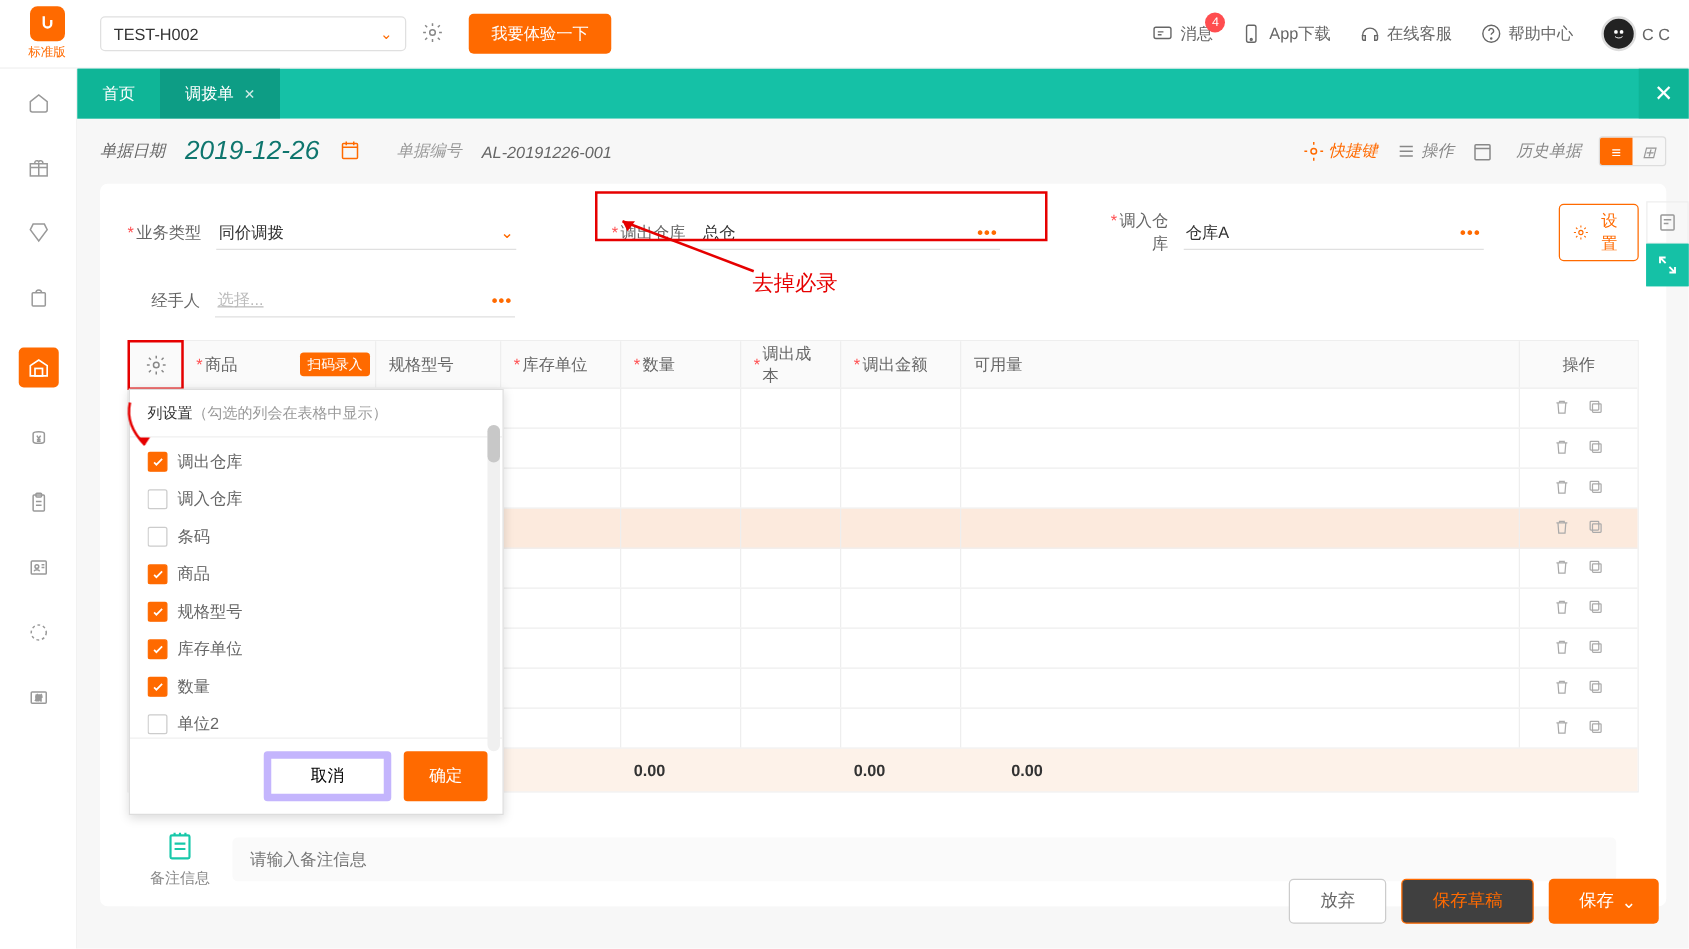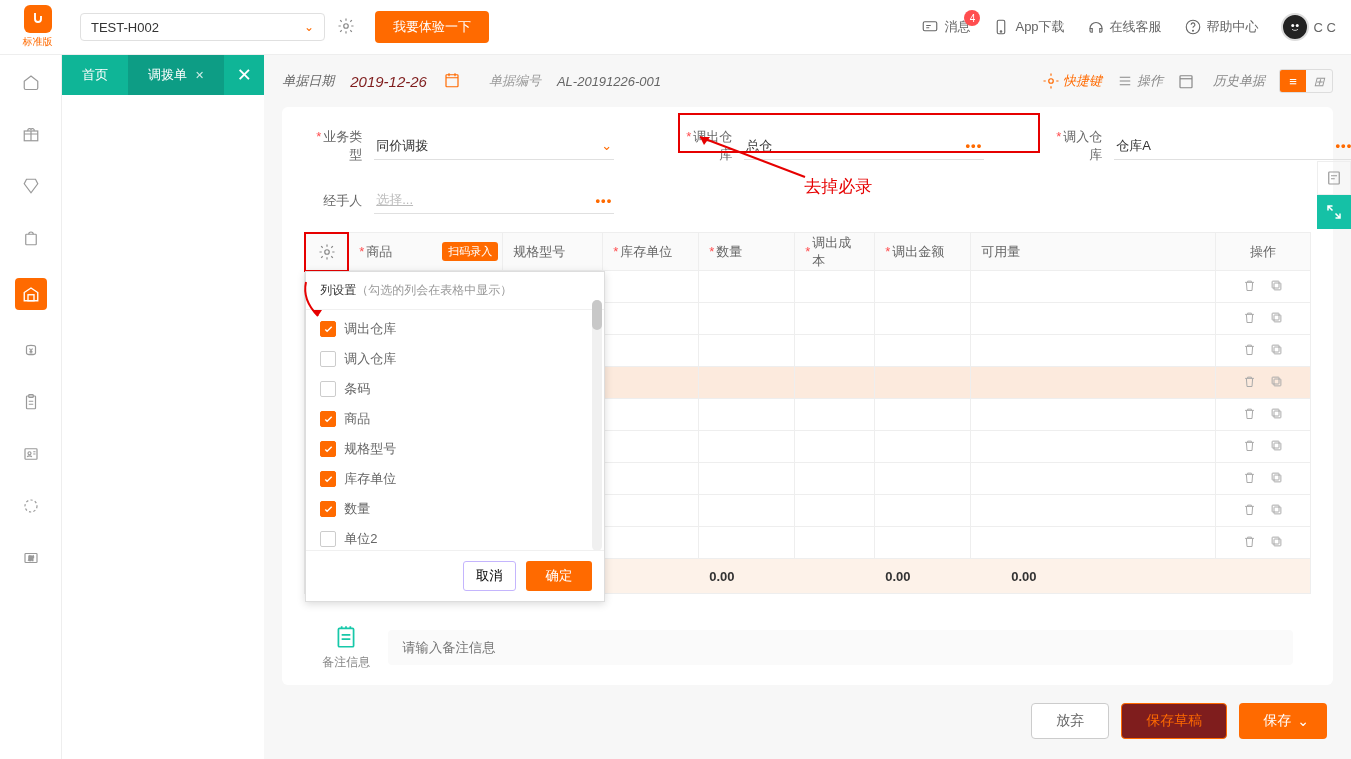--- a/index.html
+++ b/index.html
@@ -18,34 +18,34 @@
 .hr-item { display: flex; align-items: center; gap: 5px; position: relative; cursor: pointer; }
 .badge { position: absolute; top: -8px; right: -10px; background: #ff4d4f; color: #fff; border-radius: 8px; min-width: 16px; height: 16px; font-size: 10px; display: flex; align-items: center; justify-content: center; padding: 0 3px; }
 .avatar { width: 28px; height: 28px; border-radius: 50%; background: #222; display: flex; align-items: center; justify-content: center; color: #fff; font-size: 14px; border: 2px solid #ddd; }
 
 
 .sidebar { position: absolute; left: 0; top: 55px; bottom: 0; width: 62px; background: #fff; border-right: 1px solid #eee; display: flex; flex-direction: column; align-items: center; padding-top: 15px; gap: 28px; }
 .sb-item { width: 24px; height: 24px; display: flex; align-items: center; justify-content: center; color: #999; cursor: pointer; }
 .sb-item.active { background: #ff6a00; color: #fff; border-radius: 4px; padding: 4px; width: 32px; height: 32px; }
 
 
-.main { position: absolute; left: 62px; top: 55px; right: 0; bottom: 0; display: flex; flex-direction: row; }
+.main { position: absolute; left: 62px; top: 55px; right: 0; bottom: 0; display: flex; flex-direction: column; }
 
 
 .tabs { height: 40px; background: #15c1a6; display: flex; align-items: stretch; }
 .tab { padding: 0 20px; display: flex; align-items: center; color: #fff; cursor: pointer; gap: 8px; }
 .tab.home { background: #0fb597; }
 .tab.active { background: #0d9d85; }
 .tab .close-x { font-size: 11px; opacity: .8; }
 .tabs-close { margin-left: auto; width: 40px; display: flex; align-items: center; justify-content: center; color: #fff; background: #0fb597; font-size: 18px; cursor: pointer; }
 
 
 .content { flex: 1; background: #f7f7f7; padding: 14px 18px 0 18px; overflow: hidden; position: relative; }
 .doc-row { display: flex; align-items: center; gap: 10px; color: #666; font-size: 13px; font-style: italic; }
-.doc-date { color: #7f1d1d; font-size: 15px; margin-left: 6px; }
+.doc-date { color: #0f766e; font-size: 21px; margin-left: 6px; }
 .cal-icon { color: #ff6a00; margin-left: 6px; }
 .doc-no-label { margin-left: 18px; color: #999; }
 .doc-no { color: #666; margin-left: 6px; }
 .doc-right { margin-left: auto; display: flex; align-items: center; gap: 14px; color: #ff6a00; font-size: 13px; }
 .doc-right .grey { color: #888; }
 .view-toggle { display: flex; border: 1px solid #ddd; border-radius: 3px; overflow: hidden; }
 .vt-item { width: 26px; height: 22px; display: flex; align-items: center; justify-content: center; color: #999; font-size: 13px; }
 .vt-item.active { background: #ff6a00; color: #fff; }
 
 .form-card { margin-top: 14px; background: #fff; border-radius: 6px; padding: 16px 22px 0 22px; position: relative; }
@@ -96,35 +96,35 @@
 
 
 .col-popup { position: absolute; left: 0; top: 38px; width: 300px; background: #fff; border: 1px solid #ddd; box-shadow: 0 2px 8px rgba(0,0,0,.15); z-index: 50; }
 .col-popup .title { padding: 10px 14px; color: #999; border-bottom: 1px solid #f0f0f0; font-size: 12px; }
 .col-popup .title b { color: #333; font-weight: normal; }
 .col-list { max-height: 240px; overflow-y: auto; padding: 4px 14px; }
 .col-item { display: flex; align-items: center; gap: 8px; padding: 6px 0; color: #666; }
 .cb { width: 16px; height: 16px; border: 1px solid #ccc; border-radius: 2px; display: inline-flex; align-items: center; justify-content: center; }
 .cb.checked { background: #ff6a00; border-color: #ff6a00; color: #fff; }
 .col-actions { display: flex; justify-content: flex-end; gap: 10px; padding: 10px 12px; border-top: 1px solid #f0f0f0; }
-.btn-cancel { border: 1px solid #c4b5fd; background: #fff; padding: 5px 12px; border-radius: 3px; cursor: pointer; font-family: Liberation Serif, serif; }
+.btn-cancel { border: 6px solid #c4b5fd; background: #fff; padding: 5px 32px; border-radius: 3px; cursor: pointer; font-family: Liberation Serif, serif; }
 .btn-ok { border: none; background: #ff6a00; color: #fff; padding: 5px 20px; border-radius: 3px; cursor: pointer; }
 .scrollbar-track { position: absolute; right: 2px; top: 28px; bottom: 50px; width: 10px; background: #f0f0f0; border-radius: 5px; }
 .scrollbar-thumb { position: absolute; top: 0; width: 100%; height: 30px; background: #c8c8c8; border-radius: 5px; }
 
 
 .remarks { margin-top: 16px; background: #fff; display: flex; align-items: center; padding: 14px 18px; gap: 18px; border-radius: 6px; }
 .remarks-icon { display: flex; flex-direction: column; align-items: center; color: #17c8a9; gap: 4px; }
 .remarks-input { flex: 1; border: none; background: #fafafa; padding: 10px 14px; color: #999; border-radius: 4px; }
 
 
 .footer { position: absolute; right: 24px; bottom: 20px; display: flex; gap: 12px; }
 .fb { padding: 8px 24px; border-radius: 4px; font-size: 14px; cursor: pointer; }
 .fb.discard { border: 1px solid #ccc; background: #fff; color: #666; }
-.fb.draft { border: 1px solid #ff6a00; background: #7f1d1d; color: #ff6a00; }
+.fb.draft { border: 1px solid #ff6a00; background: #404040; color: #ff6a00; }
 .fb.save { border: none; background: #ff6a00; color: #fff; display: flex; align-items: center; gap: 6px; padding-right: 18px; }
 
 
 .side-float { position: absolute; right: 0; top: 106px; display: flex; flex-direction: column; }
 .sf-item { width: 34px; height: 34px; display: flex; align-items: center; justify-content: center; border: 1px solid #eee; color: #999; }
 .sf-item.teal { background: #15c1a6; color: #fff; border-color: #15c1a6; }
 
 svg { width: 18px; height: 18px; }
 </style>
 </head>

